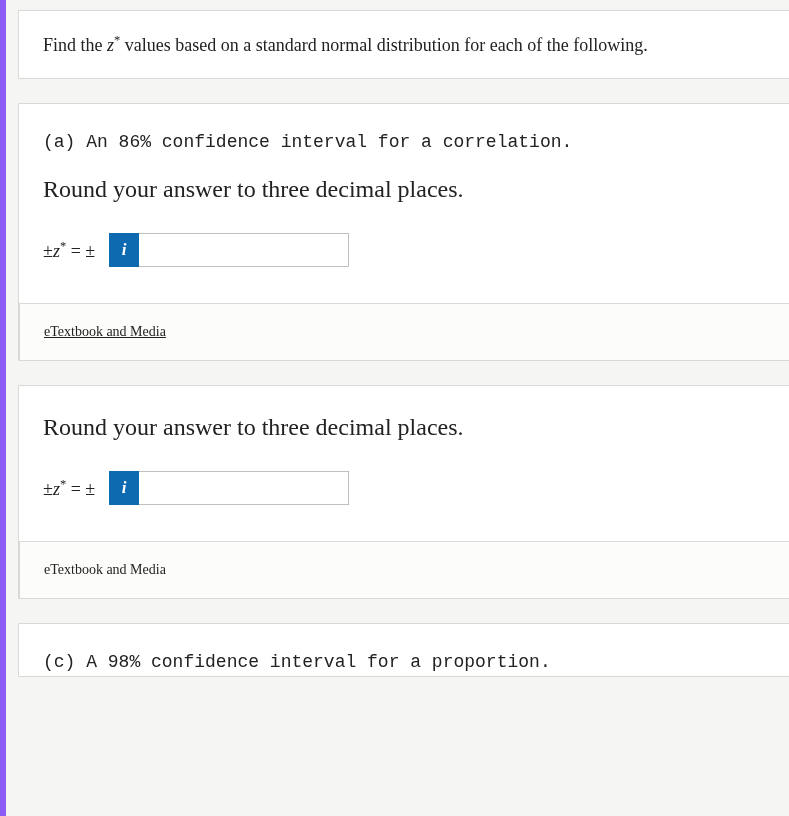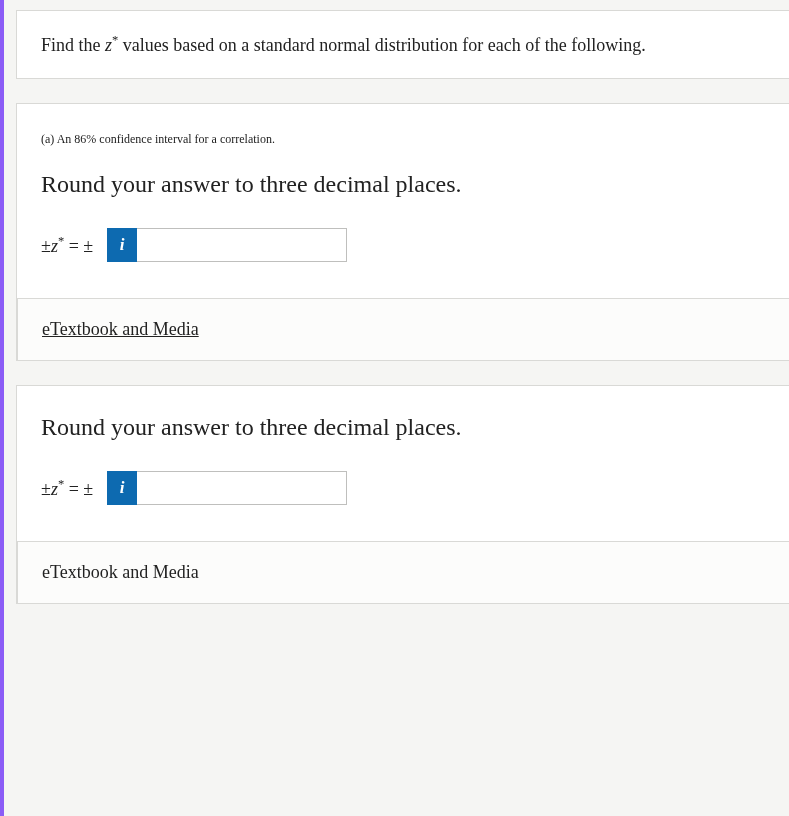--- a/index.html
+++ b/index.html
@@ -10,42 +10,43 @@
     background: #e8e8e8;
     width: 789px;
     height: 816px;
     overflow: hidden;
     color: #222;
   }
   .page {
     background: #f5f5f3;
     padding: 10px 0 16px 12px;
     min-height: 816px;
-    border-left: 4px solid #8b5cf6;
+    border-left: 6px solid #8b5cf6;
   }
   .header-box {
     background: #fff;
     border: 1px solid #d9d9d6;
     border-right: none;
     padding: 22px 24px;
     font-size: 18px;
   }
   .section {
     background: #fff;
     border: 1px solid #d9d9d6;
     border-right: none;
     margin-top: 24px;
     padding: 28px 0 0 0;
   }
   .section .inner {
     padding: 0 24px;
   }
   .prompt-line {
-    font-size: 12px;
+    font-size: 18px;
     margin-bottom: 24px;
+    font-family: Liberation Mono, monospace;
   }
   .hint-line {
     font-size: 24px;
     margin-bottom: 30px;
   }
   .eq-row {
     display: flex;
     align-items: center;
     font-family: 'Times New Roman', serif;
     font-size: 18px;
@@ -78,21 +79,21 @@
     padding: 4px 8px;
     font-size: 16px;
     font-family: inherit;
   }
   .etext-box {
     border: 1px solid #d9d9d6;
     border-right: none;
     border-bottom: none;
     padding: 20px 24px;
     margin-top: 0;
-    font-size: 18px;
+    font-size: 14px;
     background: #fcfcfb;
   }
   .etext-link {
     text-decoration: underline;
     cursor: pointer;
   }
   .sup { vertical-align: super; font-size: 0.7em; }
 </style>
 </head>
 <body>
@@ -129,14 +130,19 @@
         </span>
         <span class="i-badge">i</span>
         <input class="answer-input" type="text" value="" style="">
       </div>
     </div>
     <div class="etext-box">
       <span>eTextbook and Media</span>
     </div>
   </div>
 
+  <div class="section" style="padding-bottom:0">
+    <div class="inner" style="padding-bottom:4px">
+      <div class="prompt-line" style="margin-bottom:0">(c) A 98% confidence interval for a proportion.</div>
+    </div>
+  </div>
 
 </div>
 
 </body></html>

